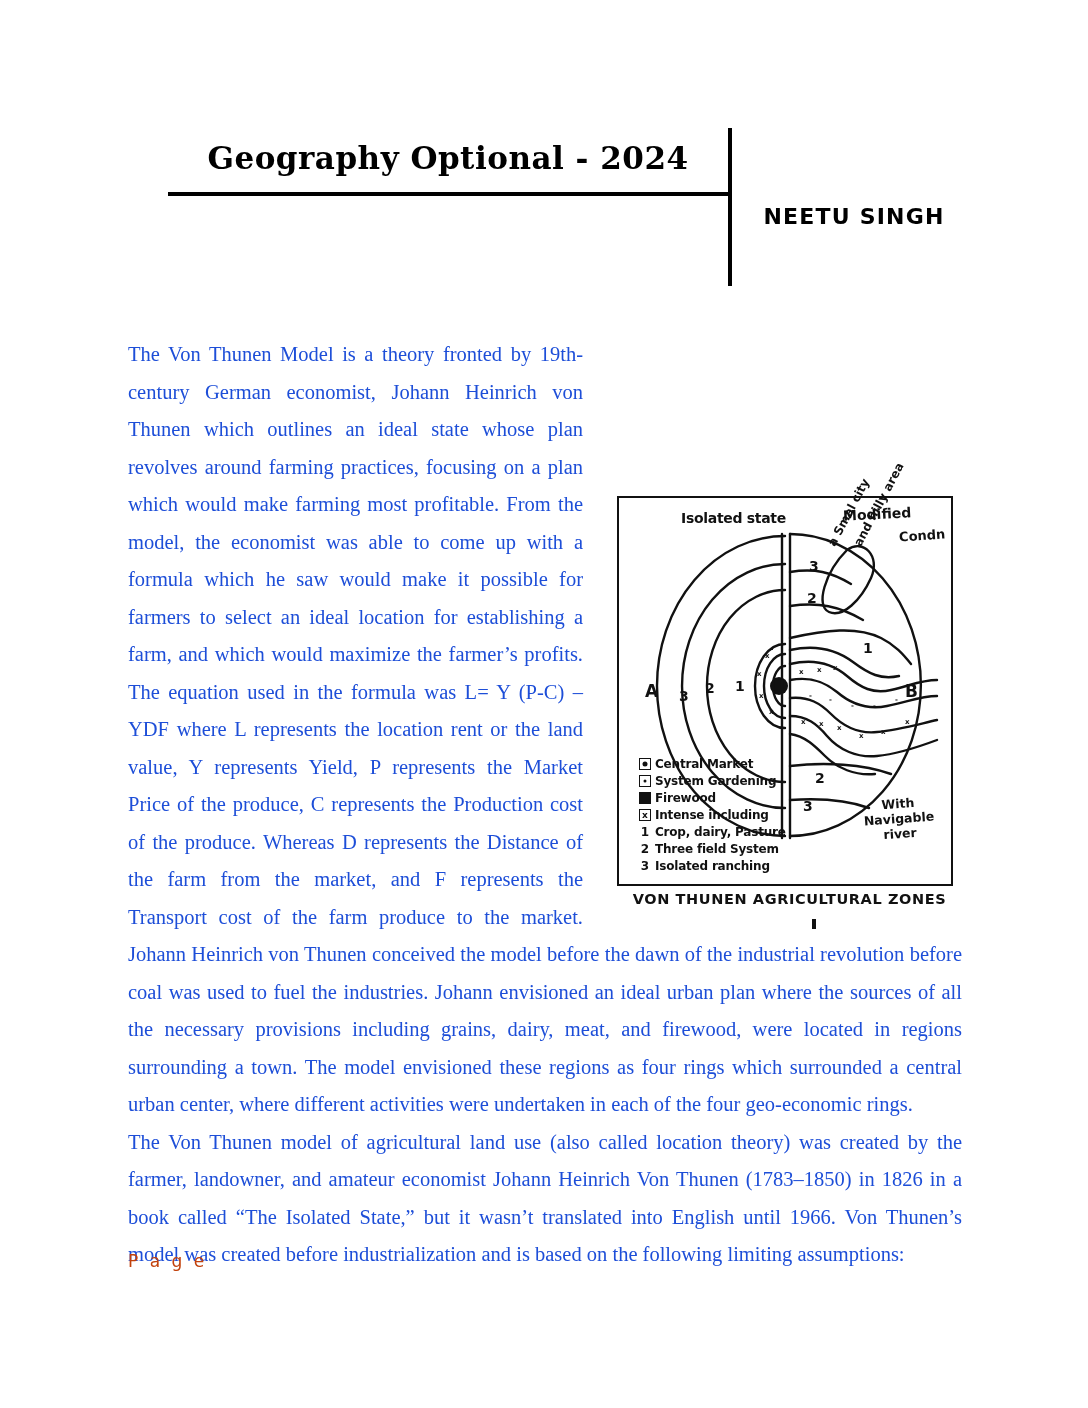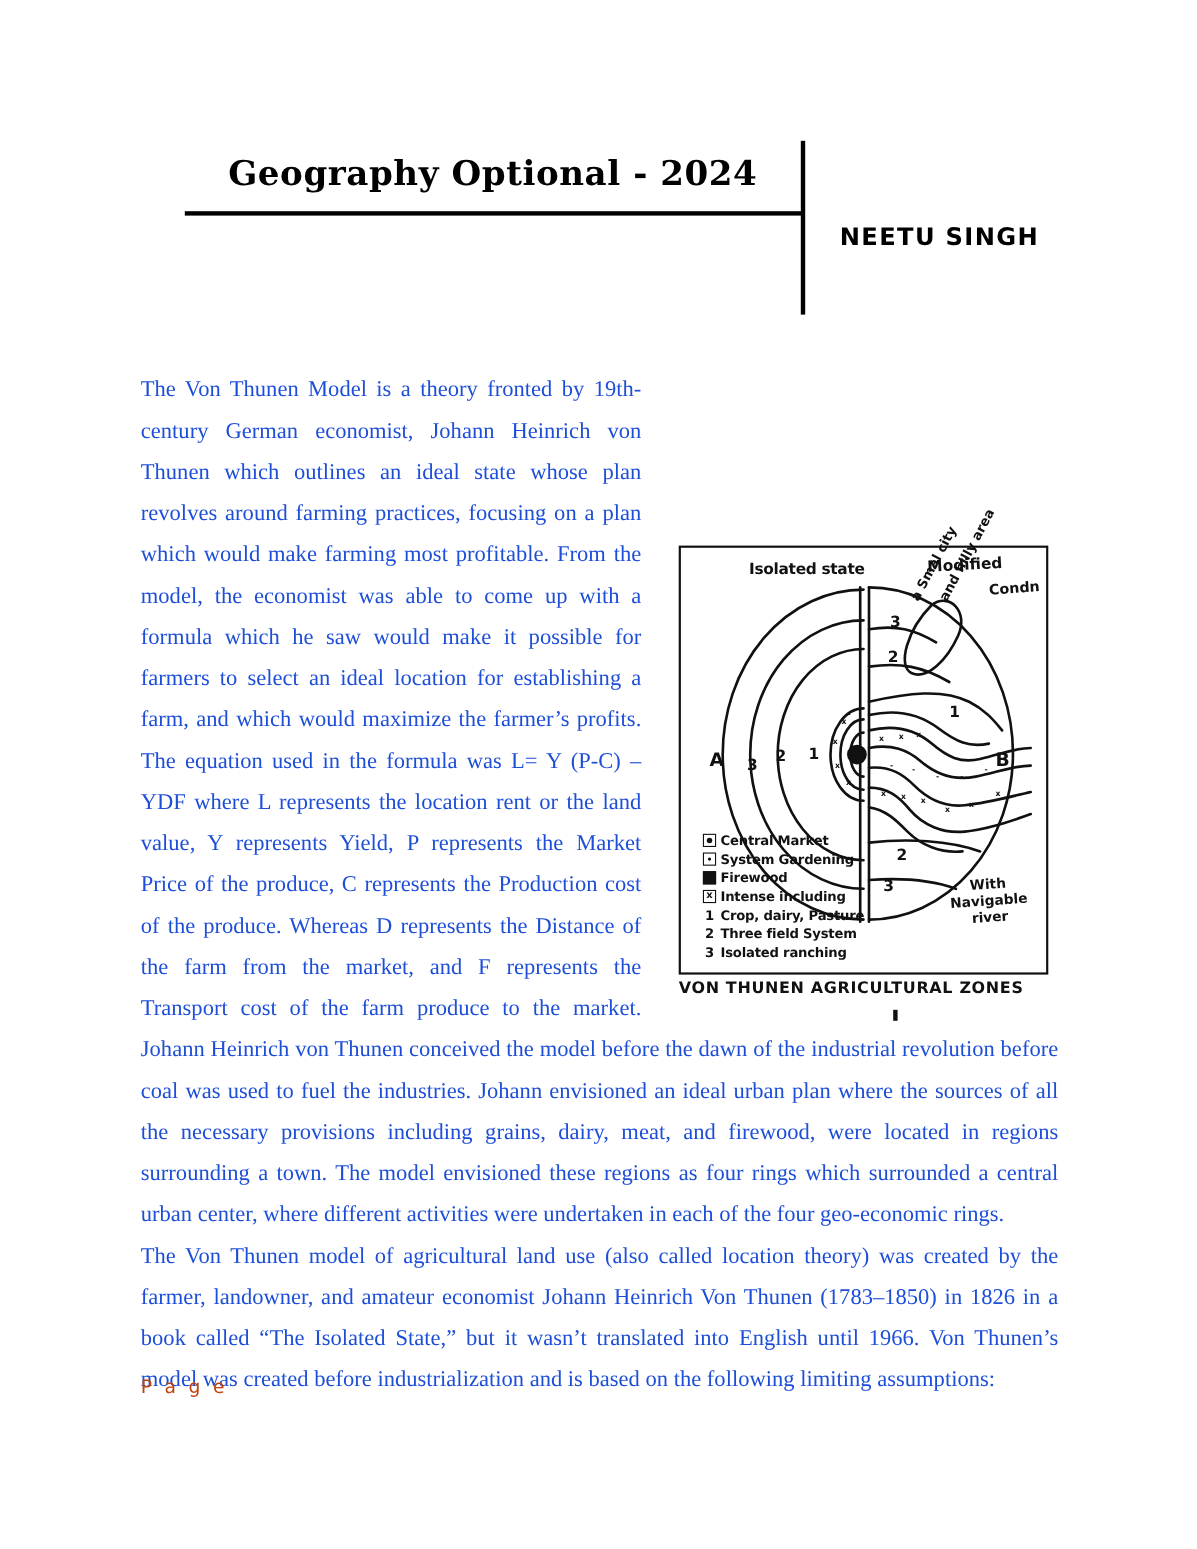--- a/index.html
+++ b/index.html
@@ -215,21 +215,21 @@
   .leg-txt {
     font-family: "DejaVu Sans", "Liberation Sans", sans-serif;
     font-size: 12px;
     font-weight: 700;
     color: #111;
     letter-spacing: -0.2px;
     white-space: nowrap;
   }
   .fig-caption {
     margin-top: 5px;
-    text-align: left;
+    text-align: center;
     font-family: "DejaVu Sans", "Liberation Sans", sans-serif;
     font-size: 14.5px;
     font-weight: 700;
     letter-spacing: 0.6px;
     color: #111;
   }
   .caption-mark {
     width: 336px;
     text-align: center;
     margin-top: 8px;

